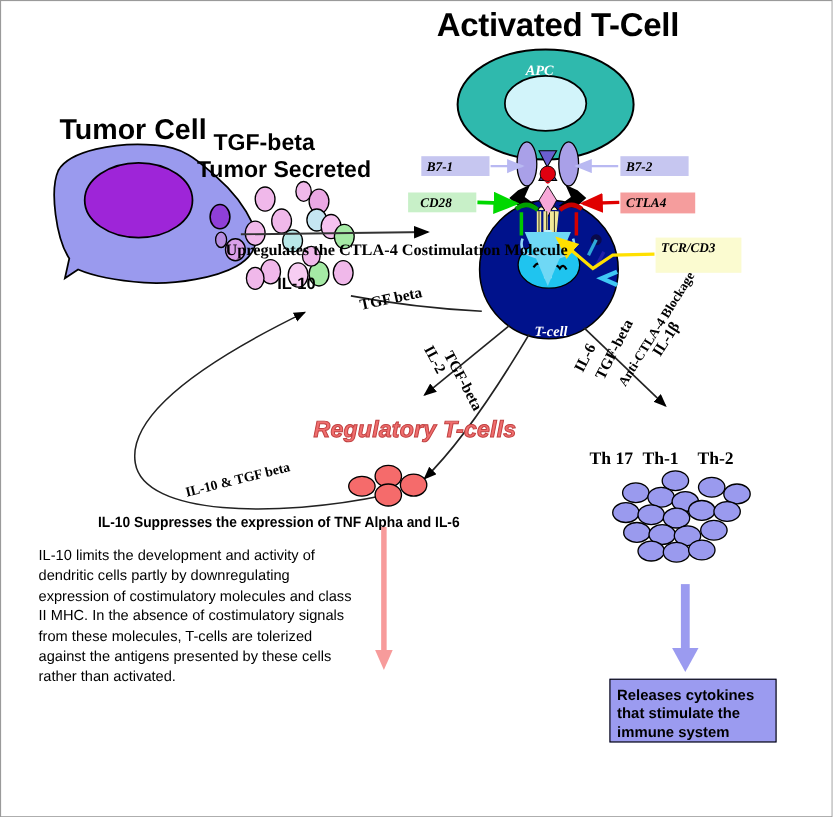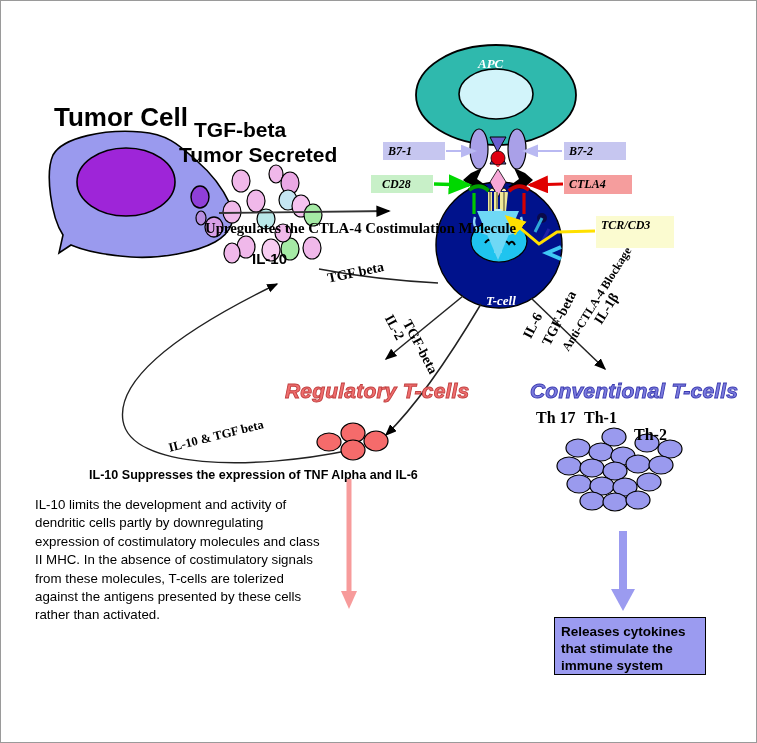--- a/index.html
+++ b/index.html
@@ -147,21 +147,21 @@
     letter-spacing: 0.2px;
   }
   .th-lbl {
     font-family: "Liberation Serif", serif;
     font-weight: 700;
     font-size: 16px;
     color: #000;
   }
   .th-17 { left: 535px; top: 408px; }
   .th-1  { left: 583px; top: 408px; }
-  .th-2  { left: 633px; top: 425px; }
+  .th-2  { left: 633px; top: 408px; }
 
   
   .sup-head {
     left: 88px; top: 466px;
     font-size: 13.5px;
     font-weight: 700;
     color: #000;
     font-family: "Liberation Sans", sans-serif;
     transform: scaleX(0.93);
     transform-origin: 0 0;
@@ -356,20 +356,21 @@
     <g>
       <line x1="348" y1="478" x2="348" y2="592" stroke="#f79b9b" stroke-width="5"></line>
       <path d="M340,590 L356,590 L348,608 Z" fill="#f79b9b"></path>
     </g>
     <g>
       <line x1="622" y1="530" x2="622" y2="592" stroke="#9b9bf0" stroke-width="8"></line>
       <path d="M610,588 L634,588 L622,610 Z" fill="#9b9bf0"></path>
     </g>
   </svg>
 
+  <div class="abs h-activated">Activated T-Cell</div>
   <div class="abs h-tumor">Tumor Cell</div>
   <div class="abs h-tgf1">TGF-beta</div>
   <div class="abs h-tgf2">Tumor Secreted</div>
   <div class="abs h-upreg">Upregulates the CTLA-4 Costimulation Molecule</div>
   <div class="abs h-il10">IL-10</div>
 
   <div class="abs lbl-apc">APC</div>
   <div class="abs lbl-tcell">T-cell</div>
 
   <div class="abs tag tag-b71">B7-1</div>
@@ -381,21 +382,20 @@
   <div class="abs path-lbl pl-tgfbeta-top">TGF beta</div>
   <div class="abs path-lbl pl-il2">IL-2</div>
   <div class="abs path-lbl pl-tgfbeta-a">TGF-beta</div>
   <div class="abs path-lbl pl-il6">IL-6</div>
   <div class="abs path-lbl pl-tgfbeta-b">TGF-beta</div>
   <div class="abs path-lbl pl-anti">Anti-CTLA-4 Blockage</div>
   <div class="abs path-lbl pl-il1b">IL-1β</div>
   <div class="abs path-lbl pl-il10tgf">IL-10 &amp; TGF beta</div>
 
   <div class="abs grp-reg">Regulatory T-cells</div>
-  <div class="abs grp-conv">Conventional T-cells</div>
   <div class="abs th-lbl th-17">Th 17</div>
   <div class="abs th-lbl th-1">Th-1</div>
   <div class="abs th-lbl th-2">Th-2</div>
 
   <div class="abs sup-head">IL-10 Suppresses the expression of TNF Alpha and IL-6</div>
   <div class="abs sup-body">IL-10 limits the development and activity of dendritic cells partly by downregulating expression of costimulatory molecules and class II MHC. In the absence of costimulatory signals from these molecules, T-cells are tolerized against the antigens presented by these cells rather than activated.</div>
 
   <div class="abs outbox outbox-right">Releases cytokines that stimulate the immune system</div>
 
 

